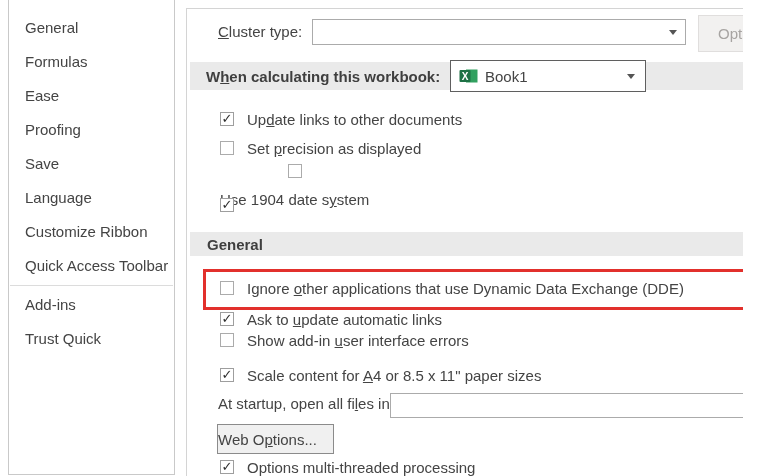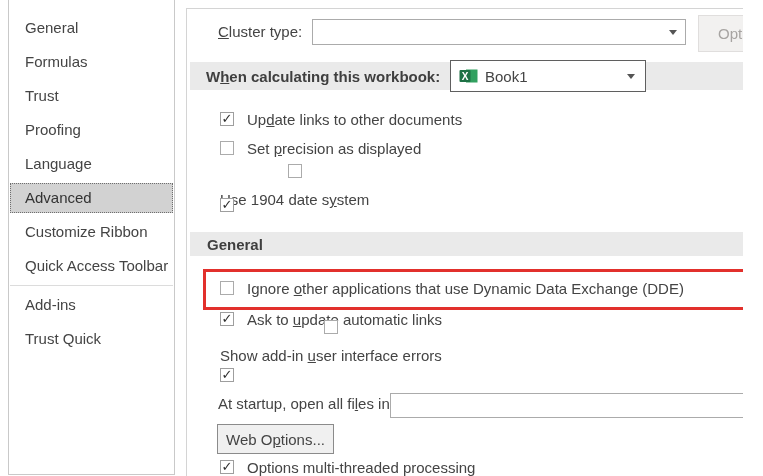--- a/index.html
+++ b/index.html
@@ -39,40 +39,40 @@
     flex:0 0 auto; display:flex; align-items:center; justify-content:center;
   }
   .cb .mark { font-size:13px; line-height:1; color:#2d2d2d; margin-top:-1px; }
   .cb-row { position:absolute; left:220px; height:26px; display:flex; align-items:center; gap:13px; white-space:nowrap; }
   .strip {
     position:absolute; left:190px; width:573px; background:#eaeaea;
     display:flex; align-items:center; font-weight:bold; color:#3f3f3f;
   }
   .btn { box-sizing:border-box; position:absolute; display:flex; align-items:center; white-space:nowrap; }
   .btn-disabled { background:#f2f1f0; border:1px solid #e0dedd; color:#a7a4a2; padding-left:19px; }
-  .btn-normal { background:#f0f0f0; border:1px solid #8b8b8b; color:#444; justify-content:center; }
+  .btn-normal { background:#f0f0f0; border:1px solid #8b8b8b; color:#444; }
   .txt-input {
     position:absolute; box-sizing:border-box; border:1px solid #ababab; background:#fff;
     font-family:"Liberation Sans", sans-serif; font-size:15px; color:#444; padding:0 6px; outline:none;
   }
   .hl-box { position:absolute; border:3px solid #e2302c; pointer-events:none; }
   .label-abs { position:absolute; white-space:nowrap; line-height:20px; }
 </style>
 </head>
 <body>
 
 <div id="screen">
 
   <div class="sidebar">
     <div class="side-item">General</div>
     <div class="side-item">Formulas</div>
-    <div class="side-item">Trust</div>
+    <div class="side-item">Ease</div>
     <div class="side-item">Proofing</div>
+    <div class="side-item">Save</div>
     <div class="side-item">Language</div>
-    <div class="side-item selected">Advanced</div>
     <div class="side-item">Customize Ribbon</div>
     <div class="side-item">Quick Access Toolbar</div>
     <div class="side-divider"></div>
     <div class="side-item">Add-ins</div>
     <div class="side-item">Trust Quick</div>
   </div>
 
   <div class="panel-frame"></div>
 
   <div class="label-abs" style="left:218px; top:22px;">
@@ -138,30 +138,31 @@
     <span><span>Ignore </span><span class="u">o</span><span>ther applications that use Dynamic Data Exchange (DDE)</span></span>
   </div>
   <div class="hl-box" style="left:203px; top:269px; width:549px; height:35px;"></div>
 
   <div class="cb-row" style="top:306px;">
     <span class="cb">
         <span class="mark">✓</span>
       </span>
     <span><span>Ask to </span><span class="u">u</span><span>pdate automatic links</span></span>
   </div>
-  <div class="cb-row" style="top:320px;flex-direction:column;">
+  <div class="cb-row" style="top:327px;">
     <span class="cb" style="border-color:#ababab;">
         <span class="mark"></span>
       </span>
     <span><span>Show add-in </span><span class="u">u</span><span>ser interface errors</span></span>
   </div>
   <div class="cb-row" style="top:362px;">
     <span class="cb">
         <span class="mark">✓</span>
       </span>
+    <span><span>Scale content for </span><span class="u">A</span><span>4 or 8.5 x 11" paper sizes</span></span>
   </div>
 
   <div class="label-abs" style="left:218px; top:394px;">
     <span>At startup, open all fi</span><span class="u">l</span><span>es in:</span>
   </div>
   <input class="txt-input" style="left: 390px; top: 393px; width: 380px; height: 25px;" value="">
 
   <div class="btn btn-normal" style="left:217px; top:424px; width:117px; height:30px;">
     <span><span>Web O</span><span class="u">p</span><span>tions...</span></span>
   </div>

